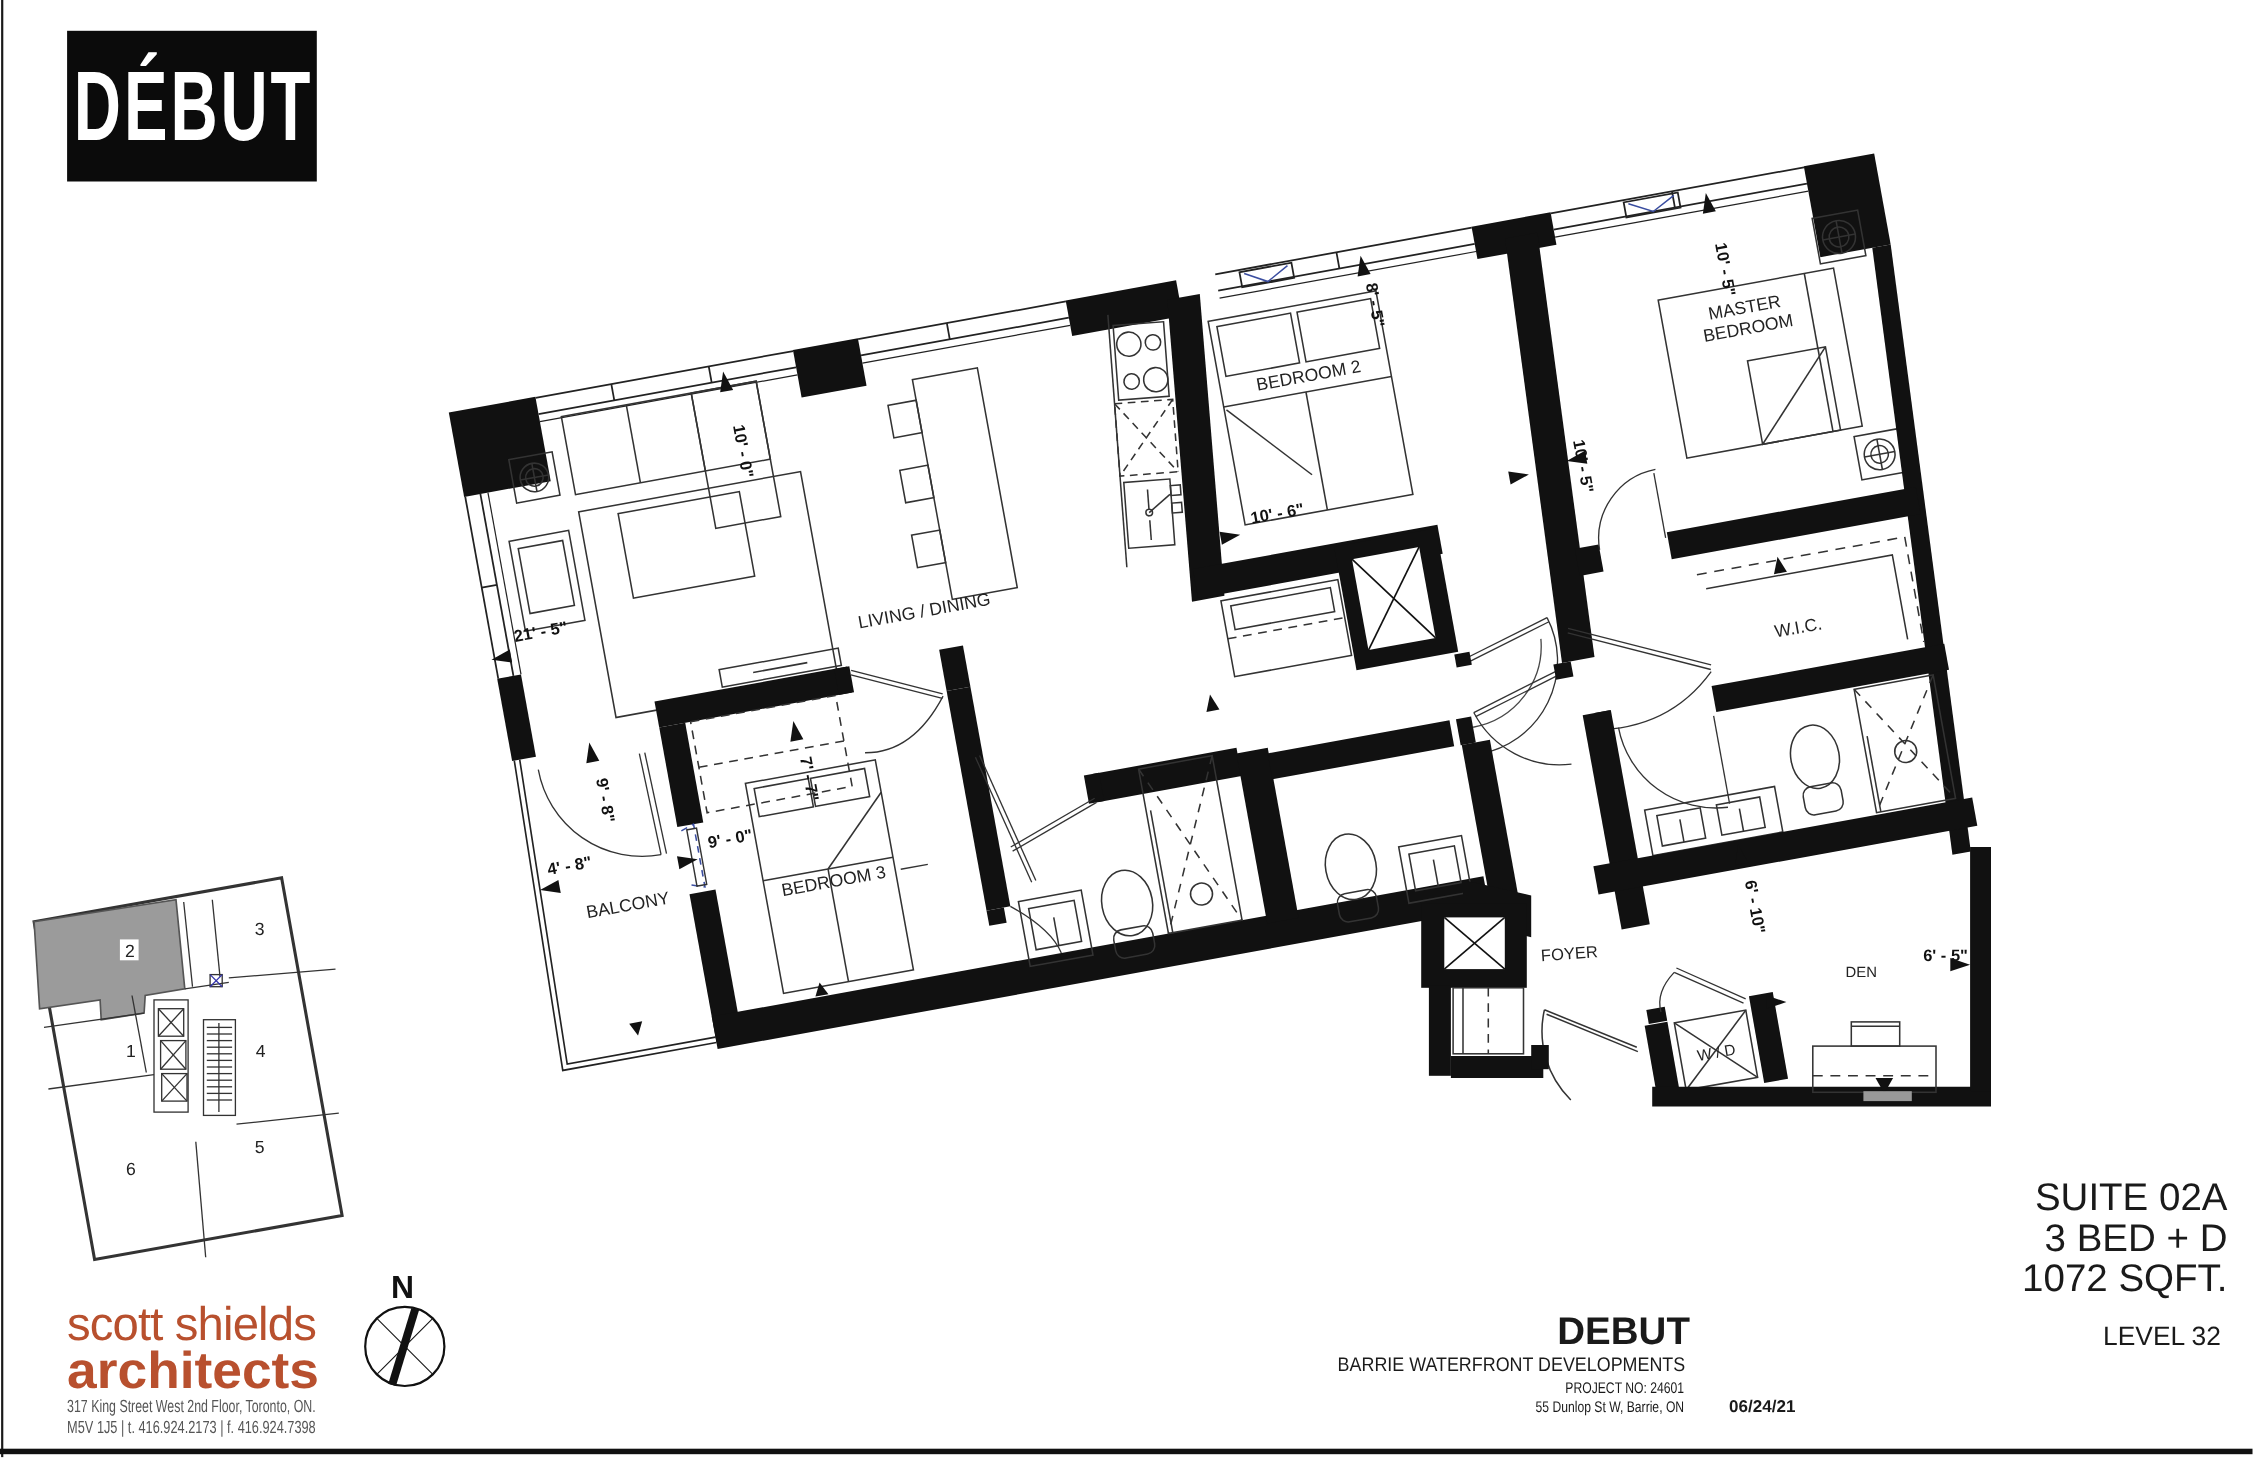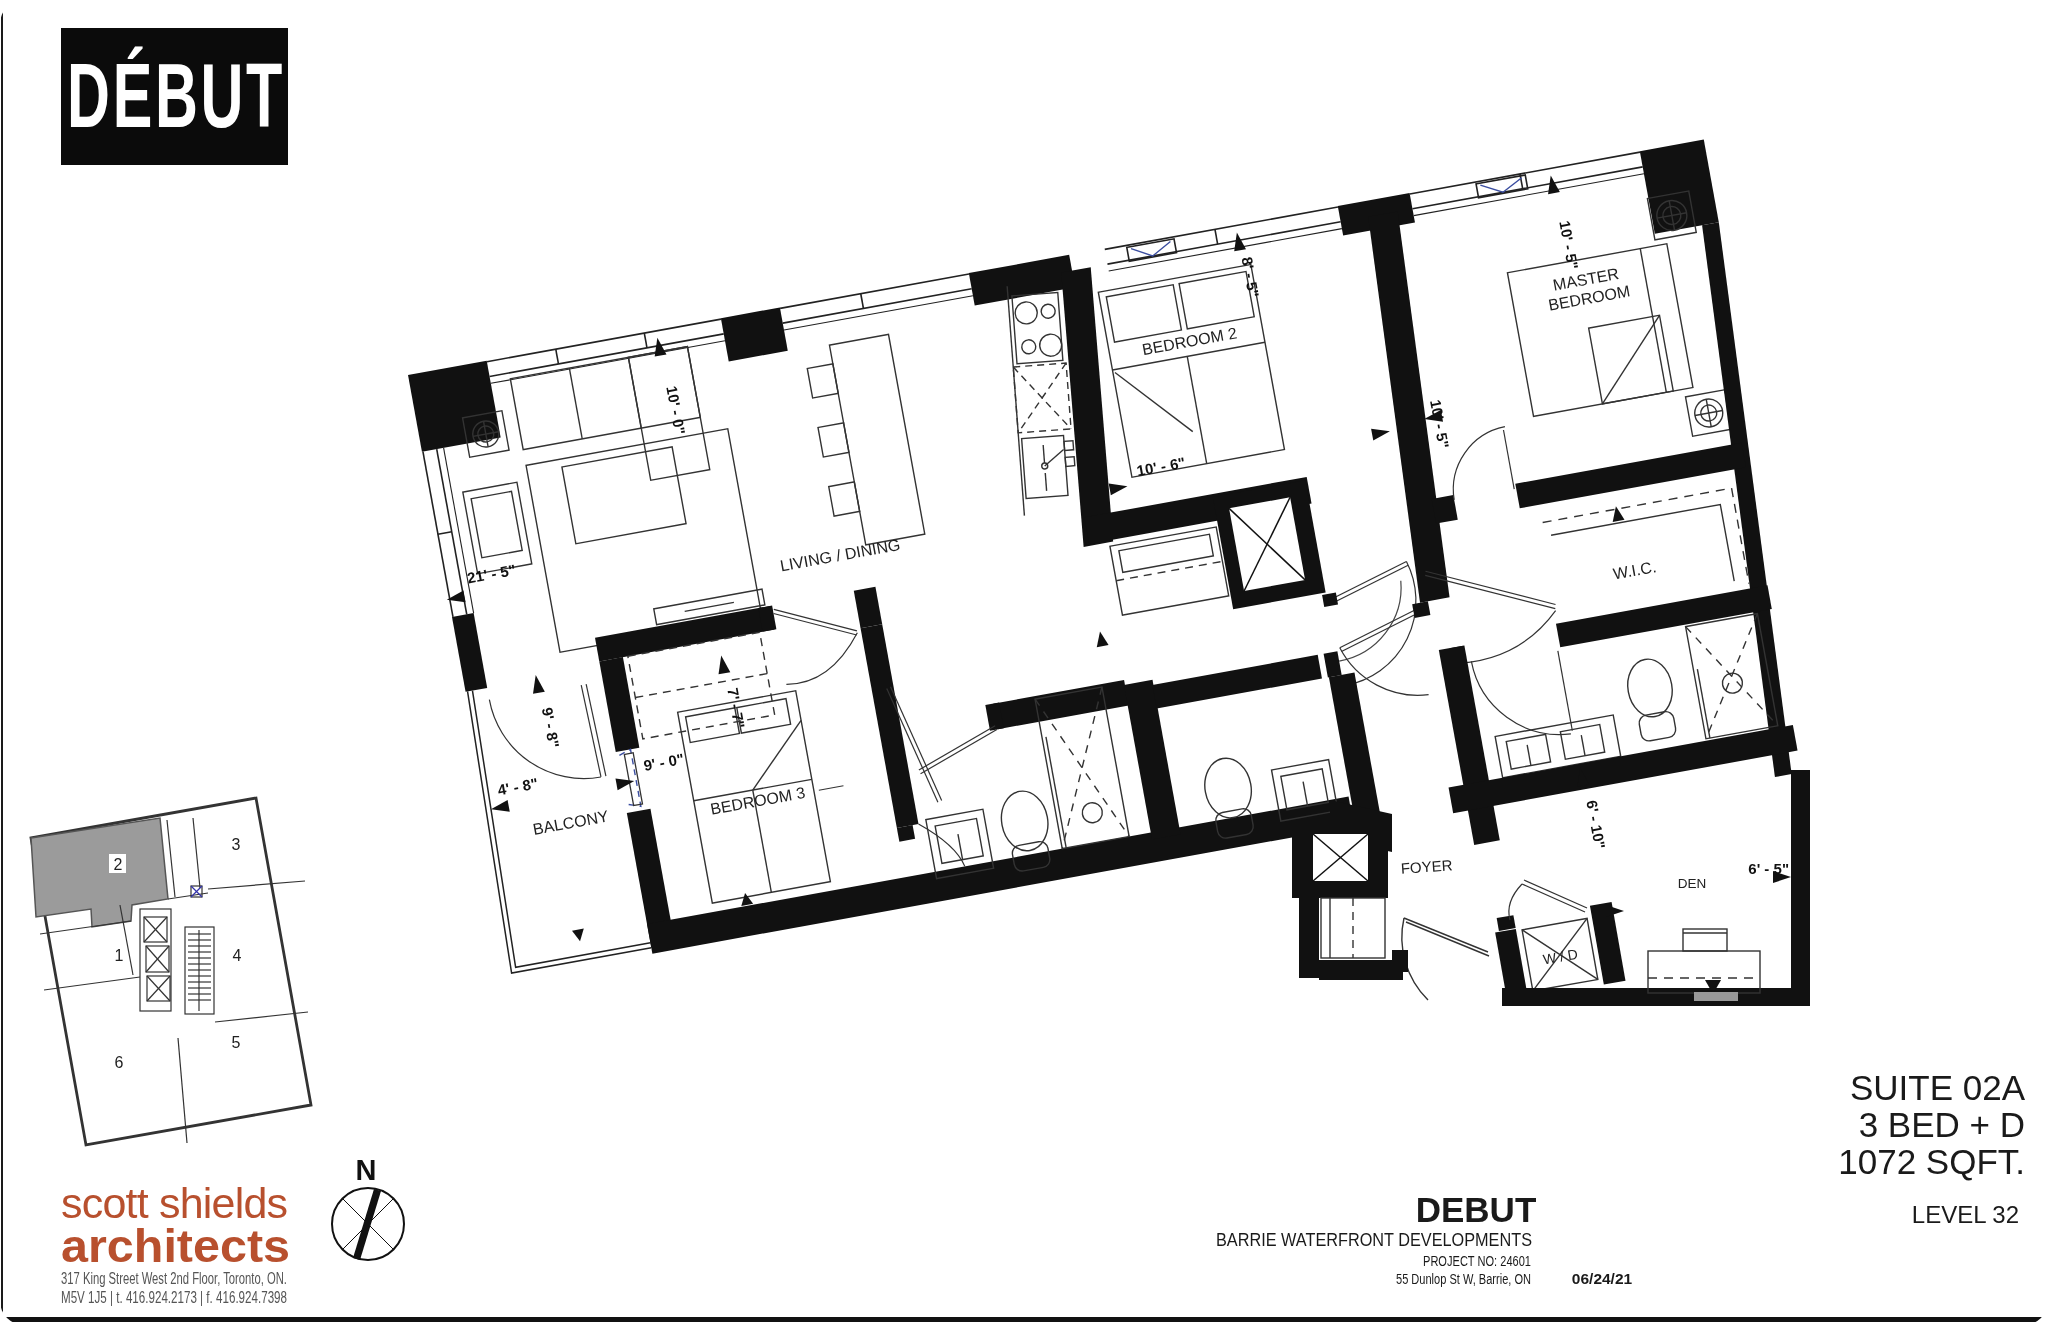--- a/index.html
+++ b/index.html
@@ -1,17 +1,17 @@
 <!DOCTYPE html>
 <html><head>
 <meta charset="utf-8">
 <style>
   html,body{margin:0;padding:0;background:#fff;}
   #page{position:relative;width:2048px;height:1325px;background:#fff;overflow:hidden;
-        font-family:"Liberation Sans", sans-serif;border-radius:24px;}
+        font-family:"Liberation Sans", sans-serif;}
   svg{position:absolute;left:0;top:0;}
 </style>
 </head>
 <body>
 <div id="page">
 <svg width="2048" height="1325" viewBox="0 0 2048 1325" font-family="Liberation Sans, sans-serif">
 
   <rect x="1" y="0" width="2" height="1325" fill="#1a1a1a"></rect>
   <rect x="0" y="1317" width="2048" height="5" fill="#111"></rect>
 

